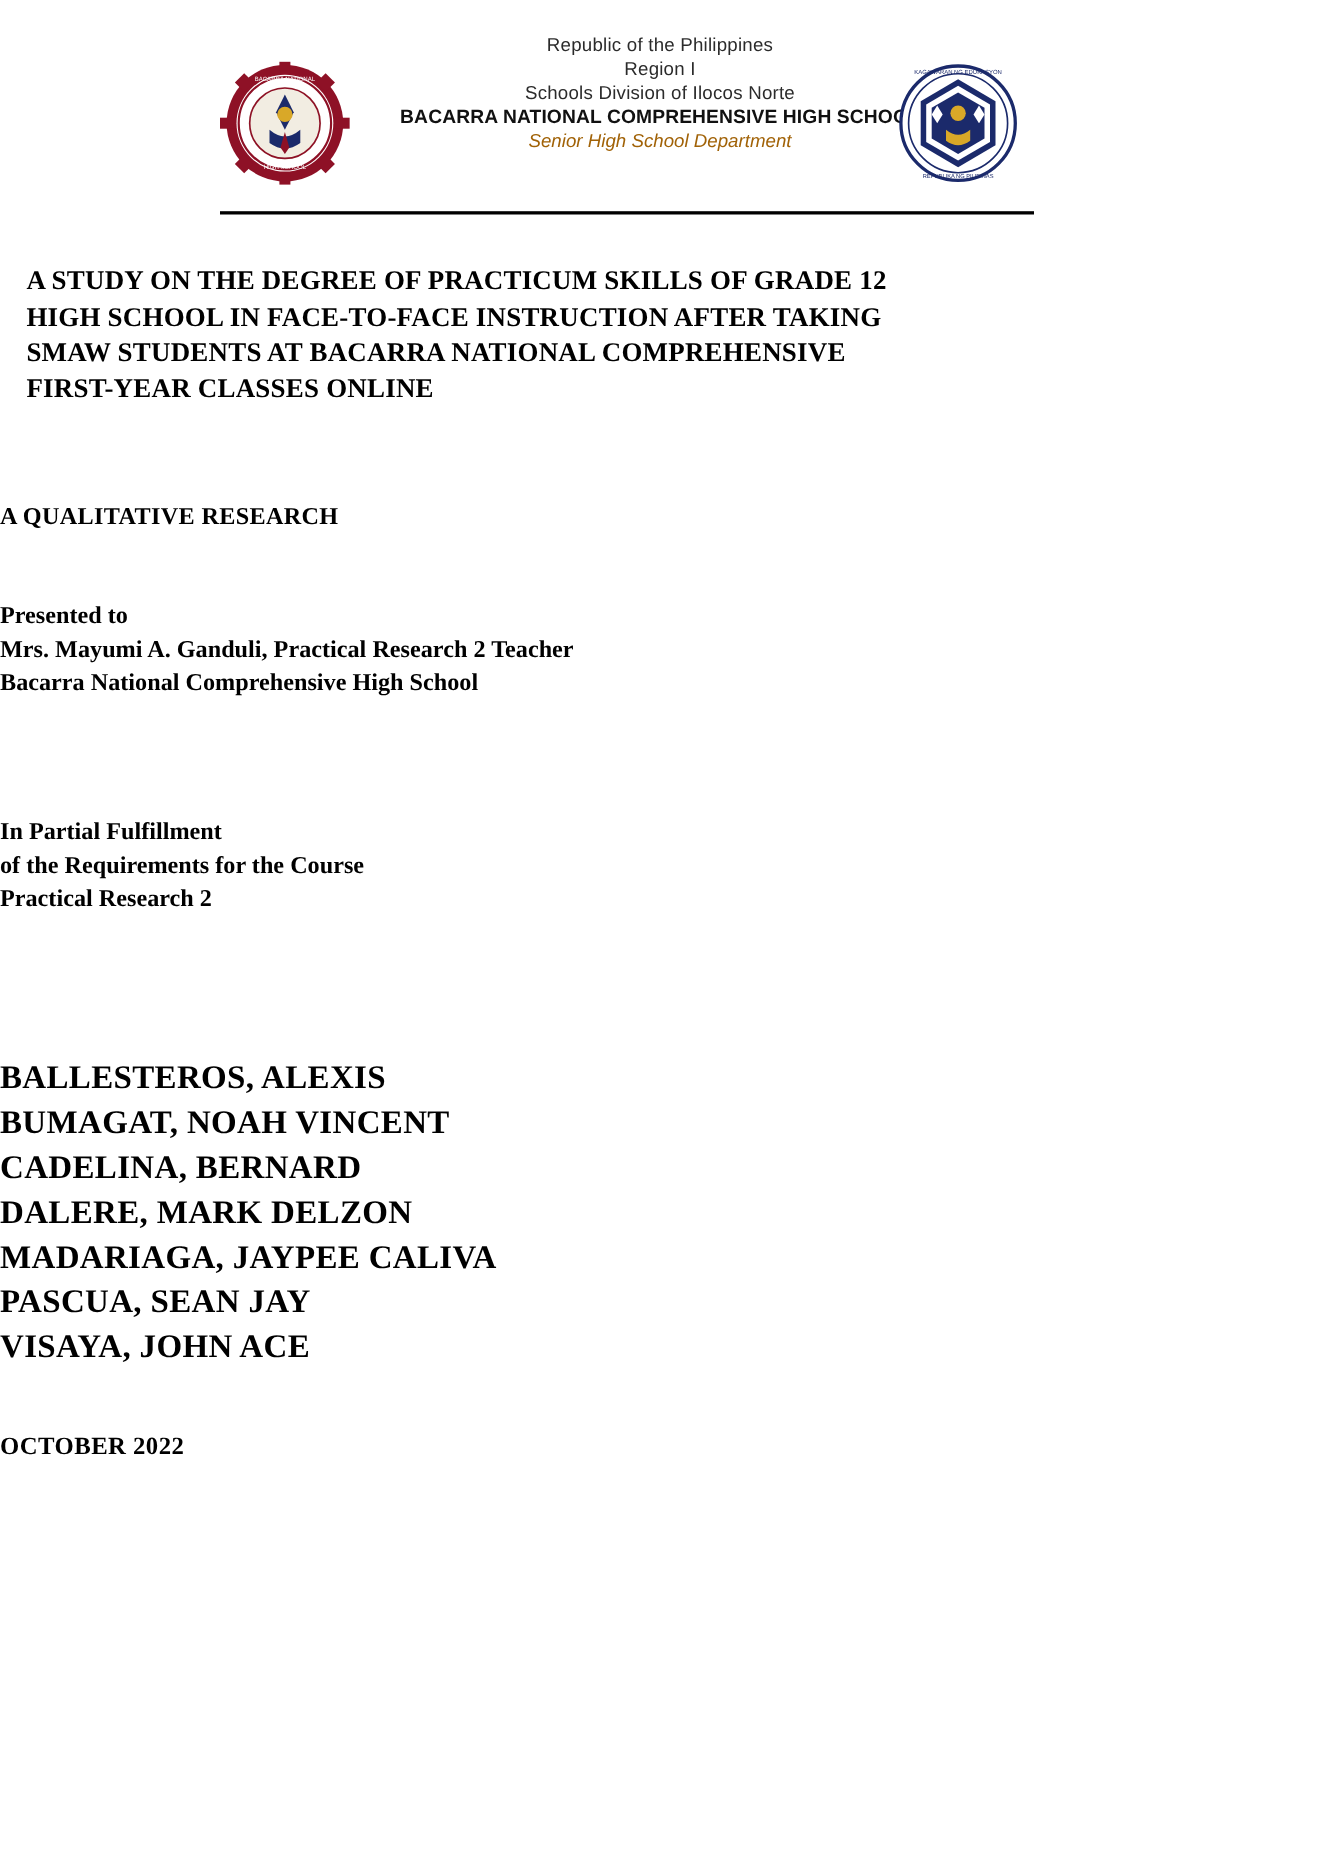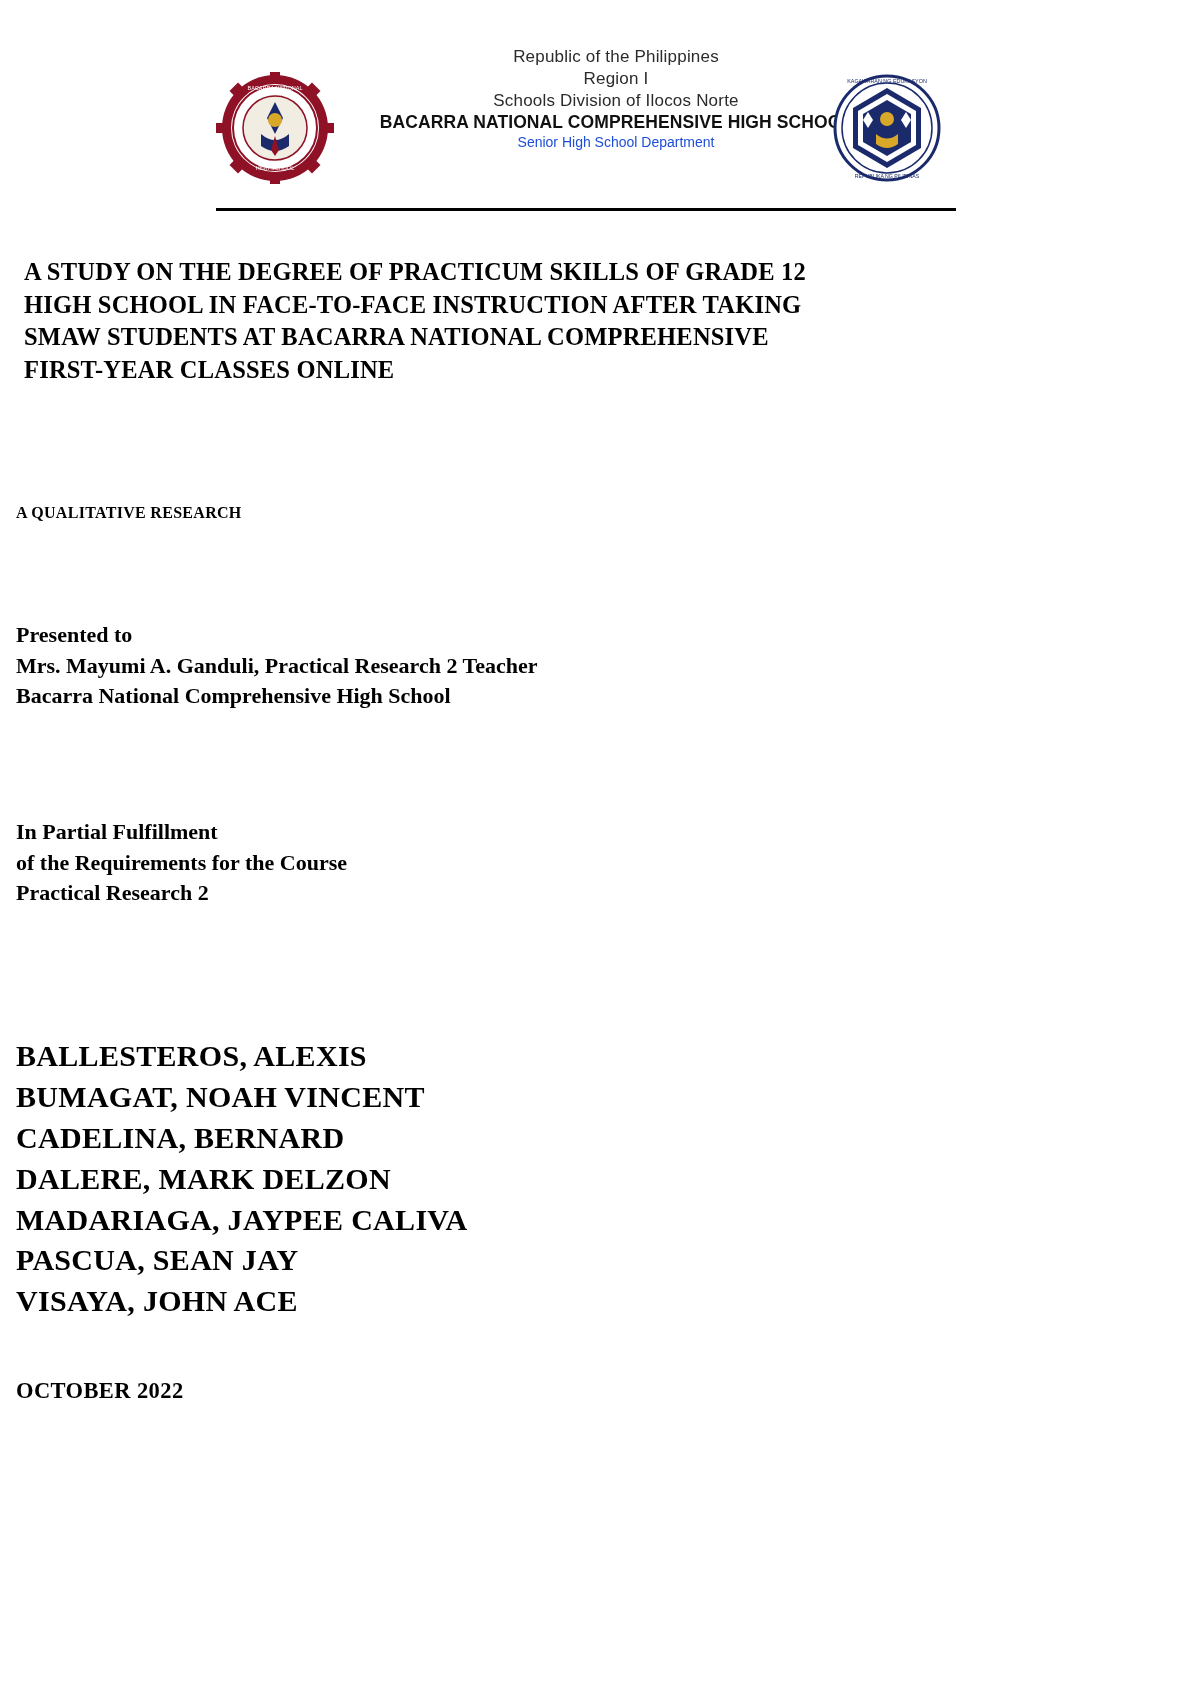--- a/index.html
+++ b/index.html
@@ -14,21 +14,21 @@
     color: #000000;
     position: relative;
     overflow: hidden;
   }
   .page {
     position: relative;
     width: 948px;
     height: 1696px;
     background: #ffffff;
     box-sizing: border-box;
-    padding: 16px;
+    padding: 0;
   }
 
   
   .letterhead {
     position: relative;
     width: 1200px;
     padding-top: 30px;
     height: 180px;
     box-sizing: border-box;
   }
@@ -54,22 +54,23 @@
     color: #2b2b2b;
     letter-spacing: 0.2px;
   }
   .hl5 {
     font-size: 17.5px;
     font-weight: bold;
     color: #111111;
     letter-spacing: 0.1px;
   }
   .hl-italic {
-    font-size: 14px;
-    color: #1d4ed8;
+    font-size: 17px;
+    font-style: italic;
+    color: #a16207;
   }
 
   .rule {
     position: absolute;
     left: 200px;
     top: 192px;
     width: 740px;
     height: 3px;
     background: #000000;
   }
@@ -86,27 +87,27 @@
     letter-spacing: 0.2px;
     margin: 0 auto;
     width: 900px;
   }
   .block {
     font-size: 22px;
     font-weight: bold;
     line-height: 1.38;
   }
   .block-qualitative {
-    margin-top: 118px;
-    font-size: 16px;
+    margin-top: 86px;
+    font-size: 22px;
     font-weight: bold;
     letter-spacing: 0.3px;
   }
   .block-presented {
-    margin-top: 98px;
+    margin-top: 62px;
   }
   .block-fulfillment {
     margin-top: 106px;
   }
   .block-authors {
     margin-top: 128px;
     font-size: 30px;
     font-weight: bold;
     line-height: 1.36;
     letter-spacing: 0.3px;

